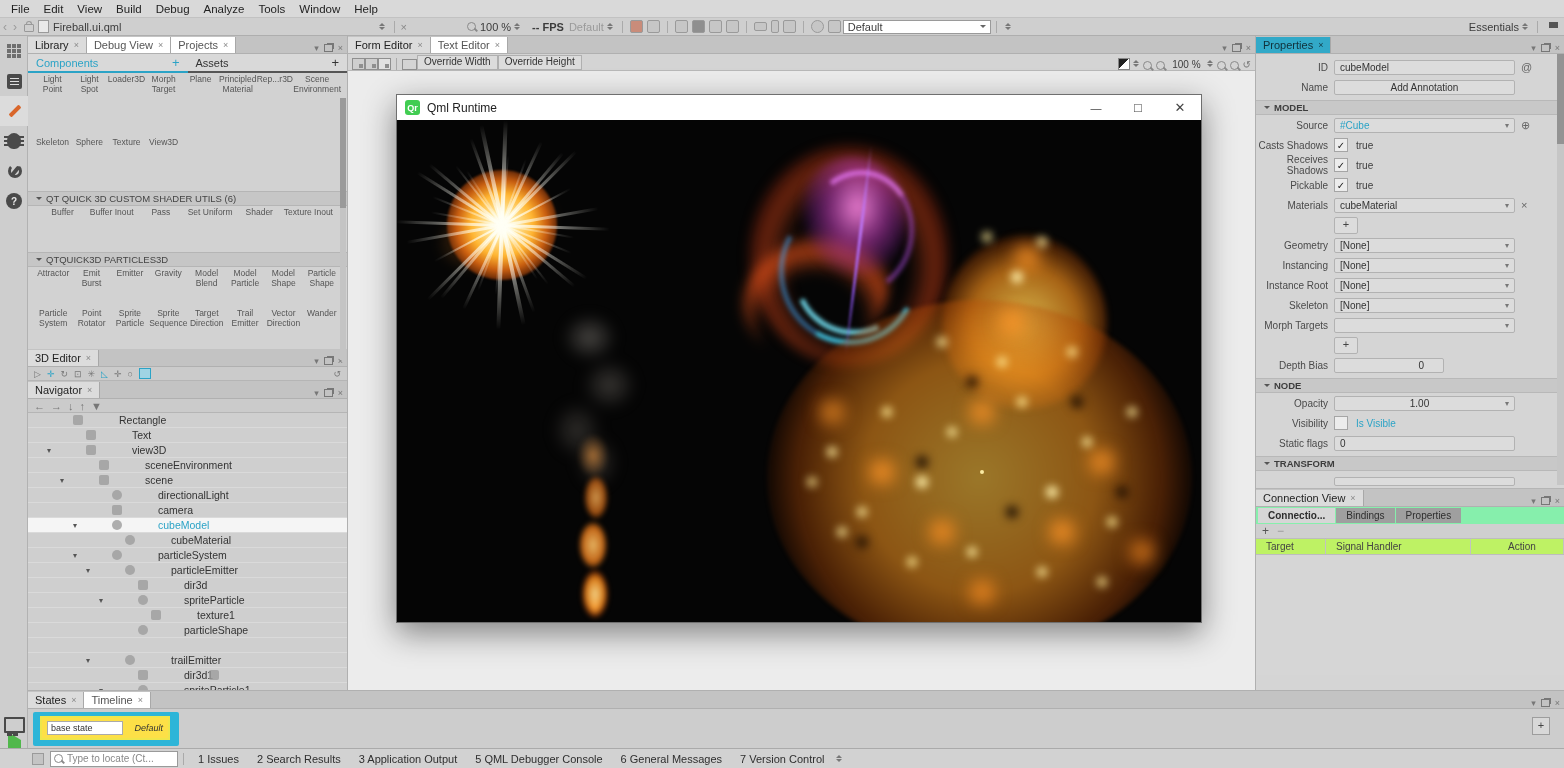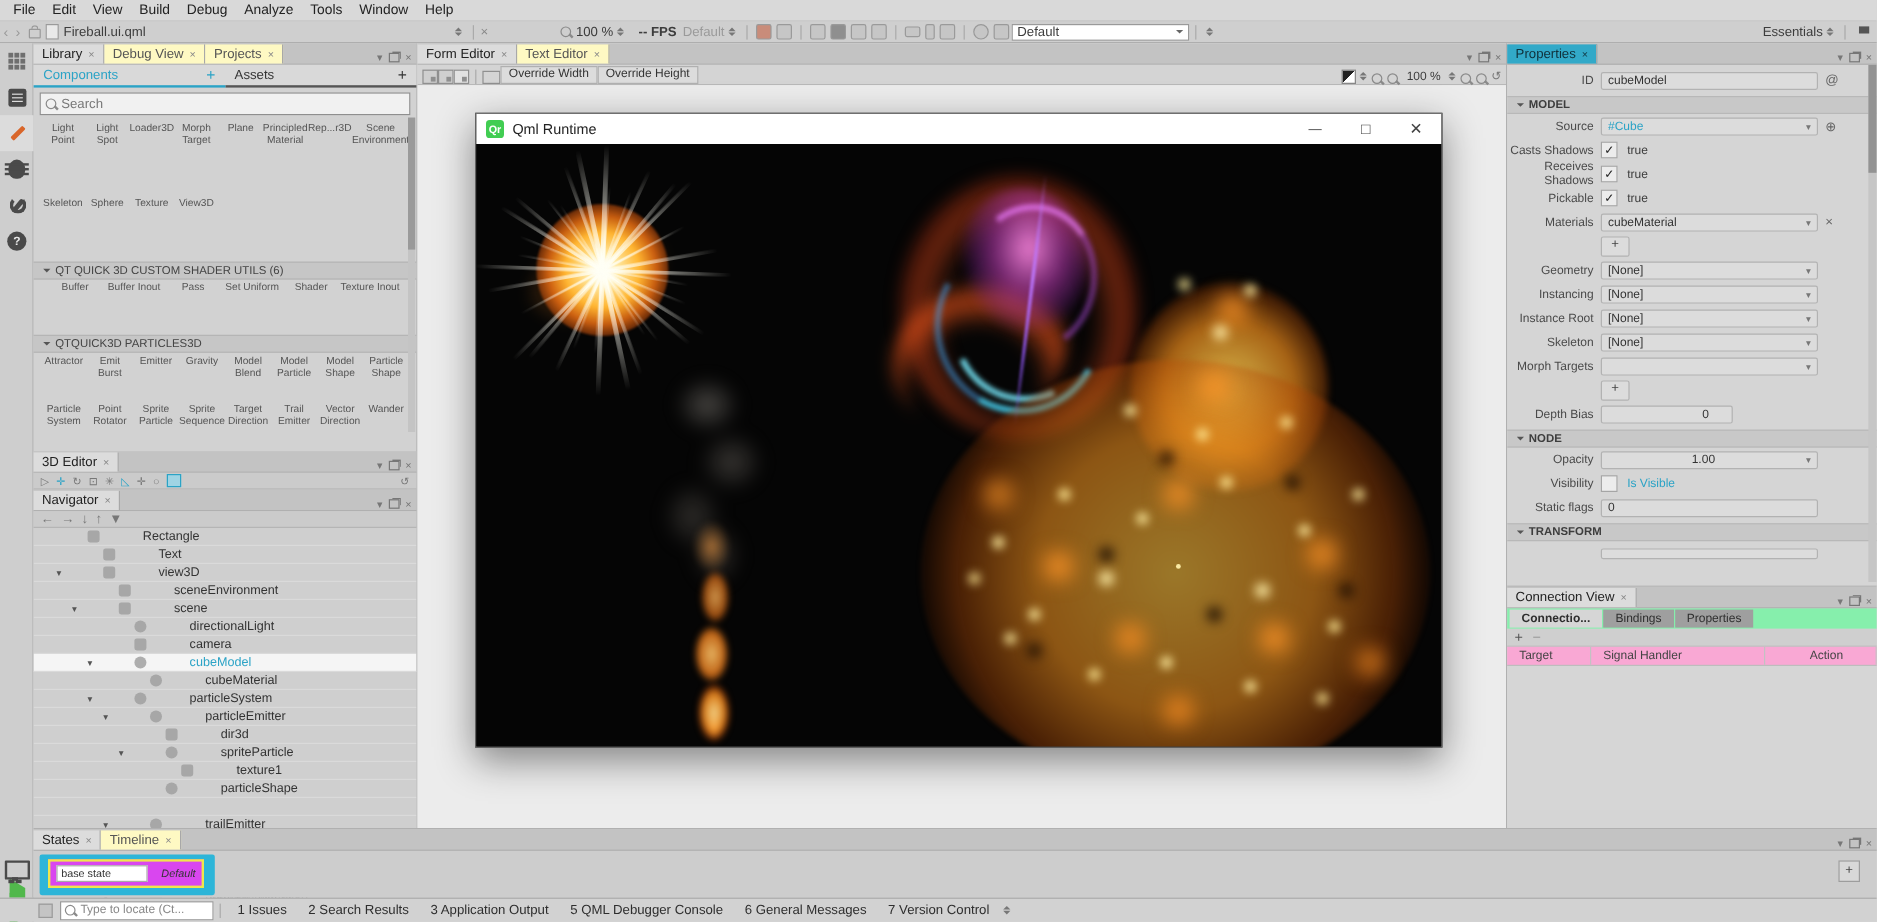--- a/index.html
+++ b/index.html
@@ -43,21 +43,21 @@
   #mode-bottom{position:absolute;left:0;bottom:4px;width:28px;}
   .m-monitor{width:17px;height:12px;border:2px solid #4a4a4a;border-radius:1px;position:relative;margin:0 auto;}
   .m-monitor:after{content:"";position:absolute;left:4px;top:12px;width:5px;height:3px;background:#4a4a4a;box-shadow:-3px 2px 0 #4a4a4a,3px 2px 0 #4a4a4a;}
   .m-play{width:0;height:0;border:8px solid transparent;border-left:13px solid #51b84c;margin:6px auto 6px 8px;}
   .m-playbug{position:relative;}
   .m-playbug:after{content:"";position:absolute;left:2px;top:2px;width:6px;height:7px;background:#2e6b2e;border-radius:50%;}
   .m-hammer{width:14px;height:14px;position:relative;margin:2px auto;}
   .m-hammer:before{content:"";position:absolute;left:1px;top:7px;width:13px;height:3px;background:#8f8f8f;transform:rotate(-35deg);border-radius:1px;}
   
   .ptabs{height:17px;background:#c3c3c3;display:flex;align-items:flex-end;border-bottom:1px solid #b0b0b0;}
-  .ptab{height:16px;line-height:16px;padding:0 7px;background:#fef9c3;color:#555;border-right:1px solid #a8a8a8;font-size:11px;display:flex;align-items:center;gap:5px;}
+  .ptab{height:16px;line-height:16px;padding:0 7px;background:#ffffff;color:#555;border-right:1px solid #a8a8a8;font-size:11px;display:flex;align-items:center;gap:5px;}
   .ptab .x{color:#8a8a8a;font-size:9px;}
   .ptab.active{background:#dcdcdc;color:#222;}
   .ptab.cyan{background:#32a9c8;color:#10303a;}
   
   #leftdock{position:absolute;left:28px;top:36px;width:320px;height:654px;background:#d2d2d2;border-right:1px solid #b0b0b0;box-sizing:border-box;}
   #lib-subtabs{height:19px;display:flex;background:#d9d9d9;align-items:center;font-size:11px;}
   .subtab{flex:1;display:flex;align-items:center;padding:0 8px;height:100%;box-sizing:border-box;}
   .subtab .plus{margin-left:auto;font-size:13px;}
   .subtab.comp{color:#2ba3c6;border-bottom:2px solid #2ba3c6;}
   .subtab.assets{color:#333;border-bottom:2px solid #555;}
@@ -165,26 +165,26 @@
   .plusbtn{width:22px;height:15px;background:#dcdcdc;border:1px solid #b2b2b2;border-radius:2px;text-align:center;line-height:13px;font-size:11px;color:#444;}
   .psec{height:13px;background:#c8c8c8;border-top:1px solid #b8b8b8;border-bottom:1px solid #b8b8b8;display:flex;align-items:center;gap:4px;padding-left:8px;font-size:9.5px;font-weight:bold;color:#3d3d3d;margin-top:3px;}
   .psec .tri{border:3.5px solid transparent;border-top-color:#555;margin-top:3px;}
   #propscroll{position:absolute;right:0;top:0;width:7px;height:431px;background:#c6c6c6;}
   #propscroll i{display:block;position:absolute;right:0;top:0;width:7px;height:90px;background:#939393;}
   
   .cv-subtabs{height:15px;display:flex;gap:1px;padding:1px 2px;background:#86efac;}
   .cv-subtab{padding:0 10px;font-size:10px;display:flex;align-items:center;background:#9f9f9f;color:#2e2e2e;}
   .cv-subtab.active{background:#d6d6d6;font-weight:bold;}
   .cv-pm{height:14px;display:flex;align-items:center;gap:8px;padding-left:6px;color:#555;font-size:12px;background:#cfcfcf;border-bottom:1px solid #bdbdbd;}
-  .cv-hdr{height:15px;display:flex;background:#f9a8d4;border-bottom:1px solid #bdbdbd;font-size:10px;color:#444;align-items:center;}
+  .cv-hdr{height:15px;display:flex;background:#bef264;border-bottom:1px solid #bdbdbd;font-size:10px;color:#444;align-items:center;}
   .cv-hdr div{border-right:1px solid #c2c2c2;padding-left:10px;box-sizing:border-box;height:100%;display:flex;align-items:center;}
   
   #statespanel{position:absolute;left:28px;top:690px;width:1536px;height:58px;background:#cdcdcd;box-sizing:border-box;border-top:1px solid #b0b0b0;}
   #statecard{position:absolute;left:5px;top:21px;width:146px;height:34px;background:#2db5d8;border-radius:2px;}
-  #statecard .inner{position:absolute;left:7px;top:4px;width:130px;height:24px;background:#d946ef;border:2px solid #efe64b;display:flex;align-items:center;padding:0 5px;box-sizing:border-box;}
+  #statecard .inner{position:absolute;left:7px;top:4px;width:130px;height:24px;background:#fde047;border:2px solid #efe64b;display:flex;align-items:center;padding:0 5px;box-sizing:border-box;}
   #statecard input{width:76px;height:14px;border:1px solid #aaa;background:#fff;font-size:9px;font-family:inherit;color:#333;padding:0 3px;box-sizing:border-box;}
   #statecard .def{margin-left:auto;font-style:italic;font-size:9px;color:#333;}
   #state-add{position:absolute;right:14px;top:26px;width:16px;height:16px;border:1px solid #9d9d9d;background:#d8d8d8;text-align:center;line-height:14px;color:#444;}
   #statusbar{position:absolute;left:0;top:748px;width:1564px;height:20px;background:#d2d2d2;border-top:1px solid #aaa;display:flex;align-items:center;box-sizing:border-box;font-size:11px;}
   #locator{width:120px;height:14px;background:#fff;border:1px solid #9a9a9a;display:flex;align-items:center;color:#888;font-size:10px;padding:0 3px;margin-left:6px;}
   .pane{padding:0 9px;color:#2e2e2e;}
 </style>
 </head>
 <body>
 
@@ -307,24 +307,20 @@
   <div id="lib-subtabs">
     <div class="subtab comp">
       <span>Components</span>
         <span class="plus">+</span>
     </div>
     <div class="subtab assets">
       <span>Assets</span>
         <span class="plus">+</span>
     </div>
   </div>
-  <div id="lib-search">
-    <span class="mag"></span>
-    <span>Search</span>
-  </div>
   <div class="libgrid" id="grid-quick3d" style="height:116px">
       <div class="libitem"><span class="ic round"></span><div>Light Point</div></div>
       <div class="libitem"><span class="ic round"></span><div>Light Spot</div></div>
       <div class="libitem"><span class="ic"></span><div>Loader3D</div></div>
       <div class="libitem"><span class="ic"></span><div>Morph Target</div></div>
       <div class="libitem"><span class="ic"></span><div>Plane</div></div>
       <div class="libitem"><span class="ic"></span><div>Principled Material</div></div>
       <div class="libitem"><span class="ic"></span><div>Rep...r3D</div></div>
       <div class="libitem"><span class="ic"></span><div>Scene Environment</div></div>
       <div class="libitem"><span class="ic"></span><div>Skeleton</div></div>
@@ -627,20 +623,26 @@
       </div>
   </div>
   <div id="prop-body">
     <div class="prow">
       <div class="plabel">ID</div>
       <div class="pfield w180">
           <span>cubeModel</span>
         </div>
       <span class="psuffix">@</span>
     </div>
+    <div class="prow">
+      <div class="plabel">Name</div>
+      <div class="pfield w180" style="justify-content:center">
+          <span>Add Annotation</span>
+        </div>
+    </div>
     <div class="psec">
         <span class="tri"></span>
         <span>MODEL</span>
       </div>
     <div id="prop-model-rows">
         <div class="prow">
           <div class="plabel">Source</div>
           <div class="pfield w180">
             <span class="accent">#Cube</span>
             <span class="chev">▾</span>

